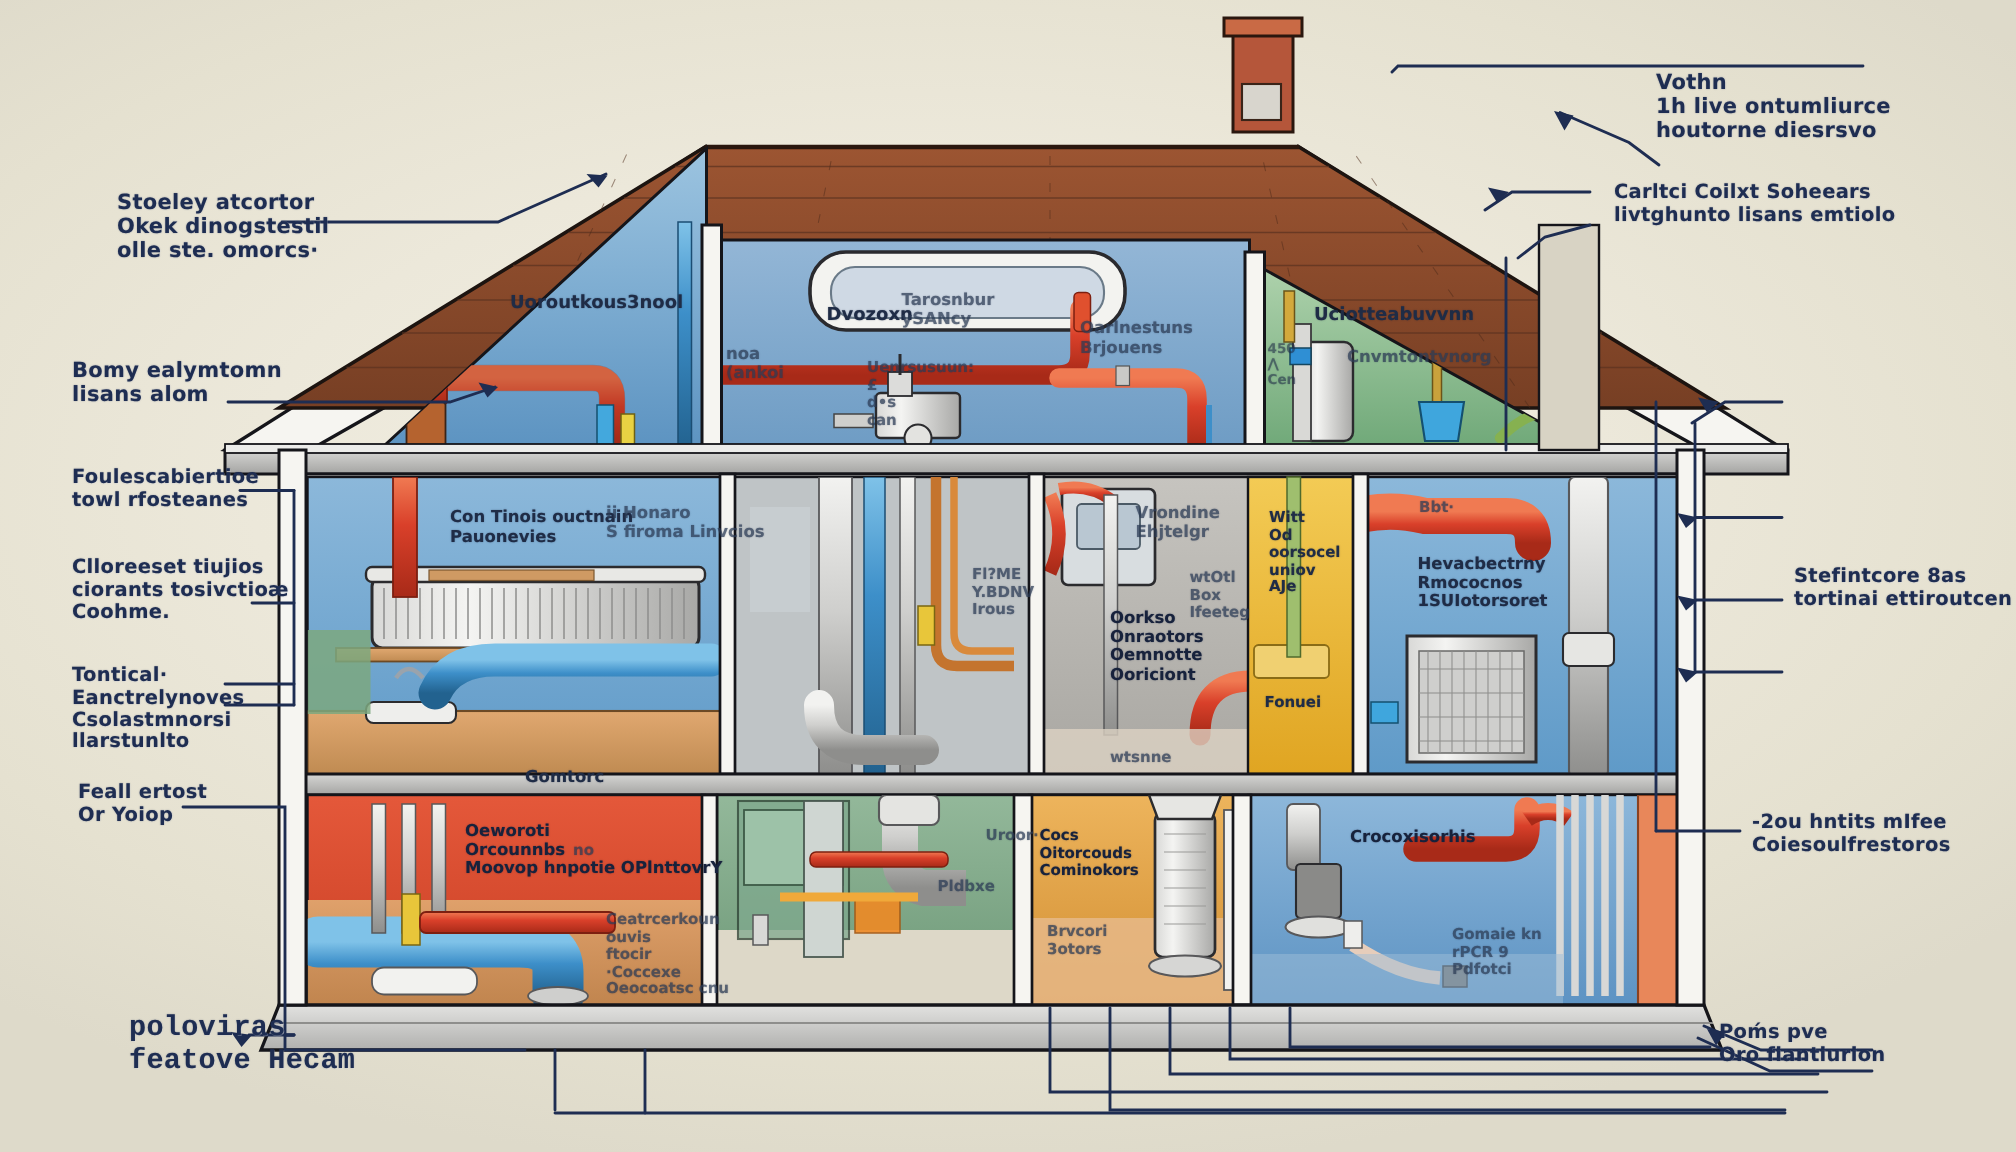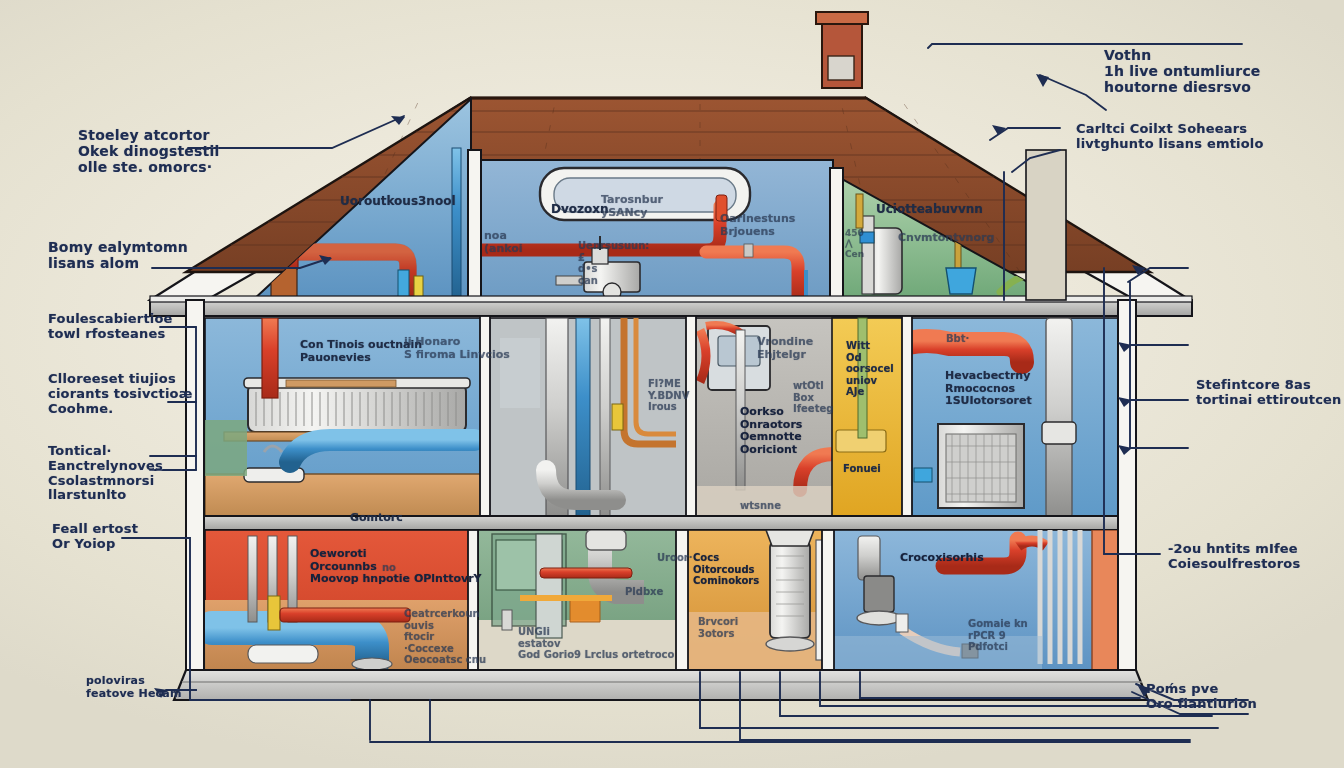--- a/index.html
+++ b/index.html
@@ -550,21 +550,21 @@
 towl rfosteanes</div>
   <div class="lbl" style="left:48px;top:372px;font-size:13px;">Clloreeset tiujios
 ciorants tosivctioæ
 Coohme.</div>
   <div class="lbl" style="left:48px;top:444px;font-size:13px;">Tontical·
 Eanctrelynoves
 Csolastmnorsi
 llarstunlto</div>
   <div class="lbl" style="left:52px;top:522px;font-size:13px;">Feall ertost
 Or Yoiop</div>
-  <div class="lbl" style="left:86px;top:675px;font-size:11px;">poloviras
+  <div class="lbl" style="left:86px;top:675px;font-size:19px;font-family:Liberation Mono, monospace;">poloviras
 featove Hecam</div>
 
   <div class="lbl" style="left:1104px;top:48px;font-size:14px;">Vothn
 1h live ontumliurce
 houtorne diesrsvo</div>
   <div class="lbl" style="left:1076px;top:122px;font-size:13px;">Carltci Coilxt Soheears
 livtghunto lisans emtiolo</div>
   <div class="lbl" style="left:1196px;top:378px;font-size:13px;">Stefintcore  8as
 tortinai ettiroutcen</div>
   <div class="lbl" style="left:1168px;top:542px;font-size:13px;">-2ou hntits mIfee
@@ -629,23 +629,20 @@
 Moovop hnpotie  OPlnttovrY</div>
   <div class="itxt faint" style="left:382px;top:562px;font-size:10px;">no</div>
   <div class="itxt faint" style="left:404px;top:608px;font-size:10px;">Ceatrcerkoun
 ouvis
 ftocir
 ·Coccexe
 Oeocoatsc cnu</div>
 
   <div class="itxt faint" style="left:657px;top:552px;font-size:10px;">Uroor·</div>
   <div class="itxt faint" style="left:625px;top:586px;font-size:10px;">Pldbxe</div>
-  <div class="itxt faint" style="left:518px;top:626px;font-size:10px;">UNGIi
-estatov
-God Gorio9 Lrclus ortetroco</div>
 
   <div class="itxt dark" style="left:693px;top:552px;font-size:10px;">Cocs
 Oitorcouds
 Cominokors</div>
   <div class="itxt faint" style="left:698px;top:616px;font-size:10px;">Brvcori
 3otors</div>
 
   <div class="itxt dark" style="left:900px;top:552px;font-size:11px;">Crocoxisorhis</div>
   <div class="itxt faint" style="left:968px;top:618px;font-size:10px;">Gomaie kn
 rPCR 9

